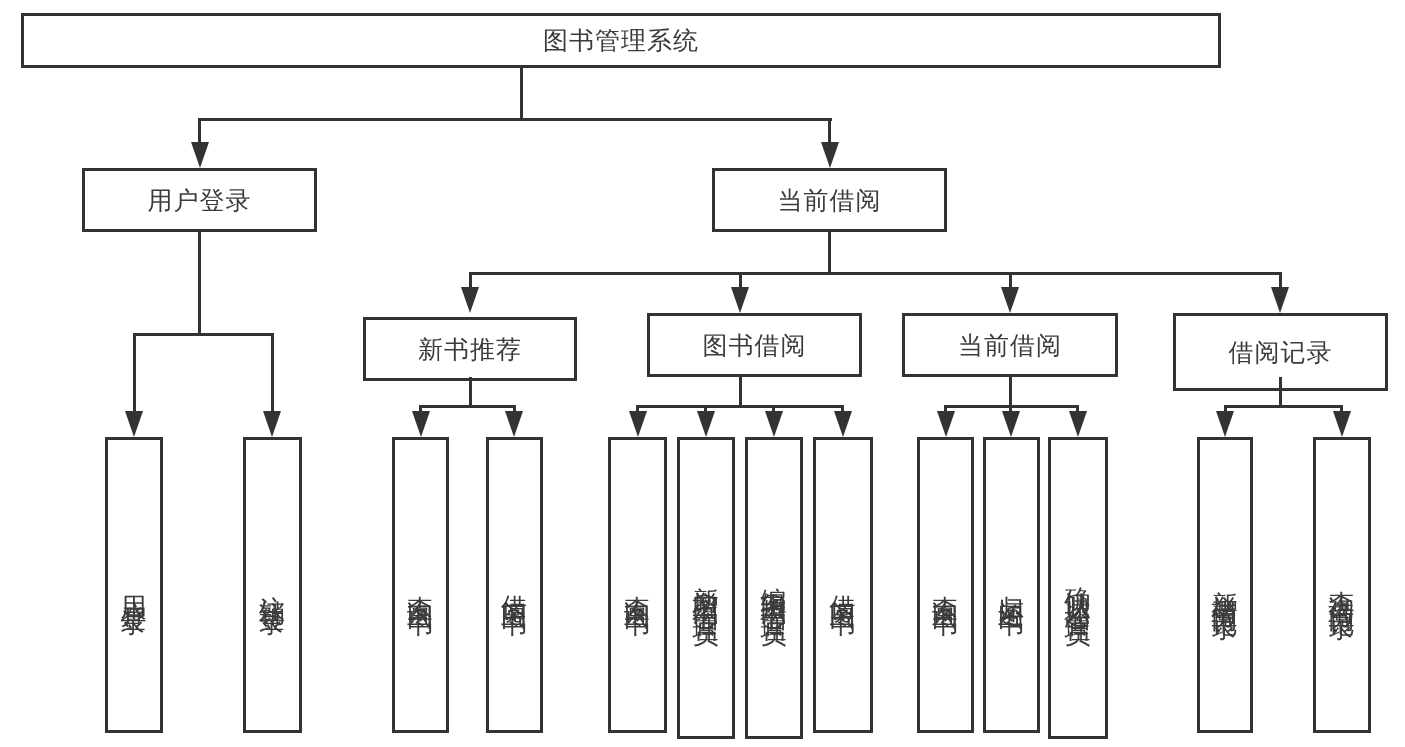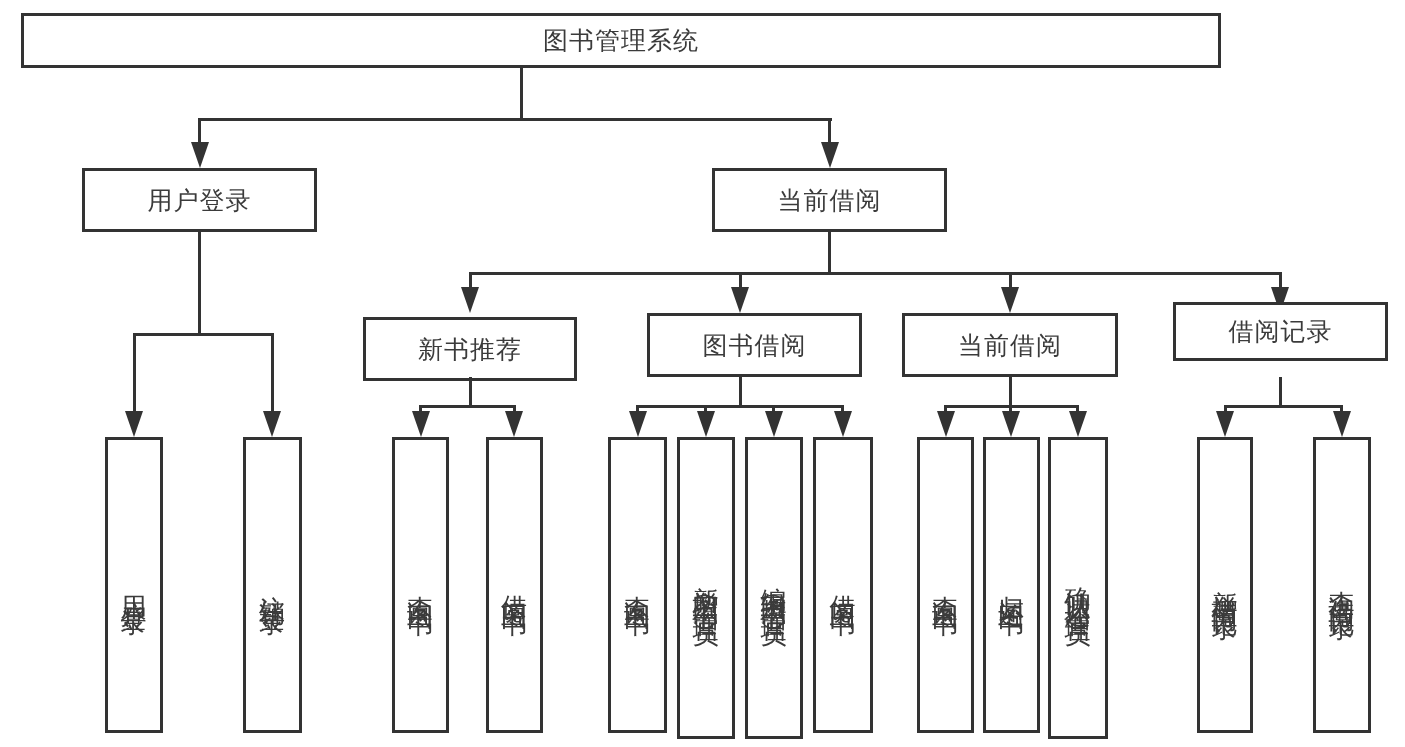--- a/index.html
+++ b/index.html
@@ -78,21 +78,21 @@
 
   <div class="box hbox" style="left:363px; top:317px; width:214px; height:64px;">
     <span>新书推荐</span>
   </div>
   <div class="box hbox" style="left:633px; top:313px; width:215px; height:64px;margin-left:14px;">
     <span>图书借阅</span>
   </div>
   <div class="box hbox" style="left:902px; top:313px; width:216px; height:64px;">
     <span>当前借阅</span>
   </div>
-  <div class="box hbox" style="left:1173px; top:302px; width:215px; height:59px;">
+  <div class="box hbox" style="left:1173px; top:313px; width:215px; height:78px;">
     <span>借阅记录</span>
   </div>
 
   <div class="line" style="left:469px; top:377px; width:3px; height:30px;"></div>
   <div class="line" style="left:419px; top:405px; width:97px; height:3px;"></div>
   <div class="line" style="left:419px; top:405px; width:3px; height:10px;"></div>
   <div class="line" style="left:513px; top:405px; width:3px; height:10px;"></div>
   <div class="arrow" style="left:412px; top:411px;"></div>
   <div class="arrow" style="left:505px; top:411px;"></div>
 

